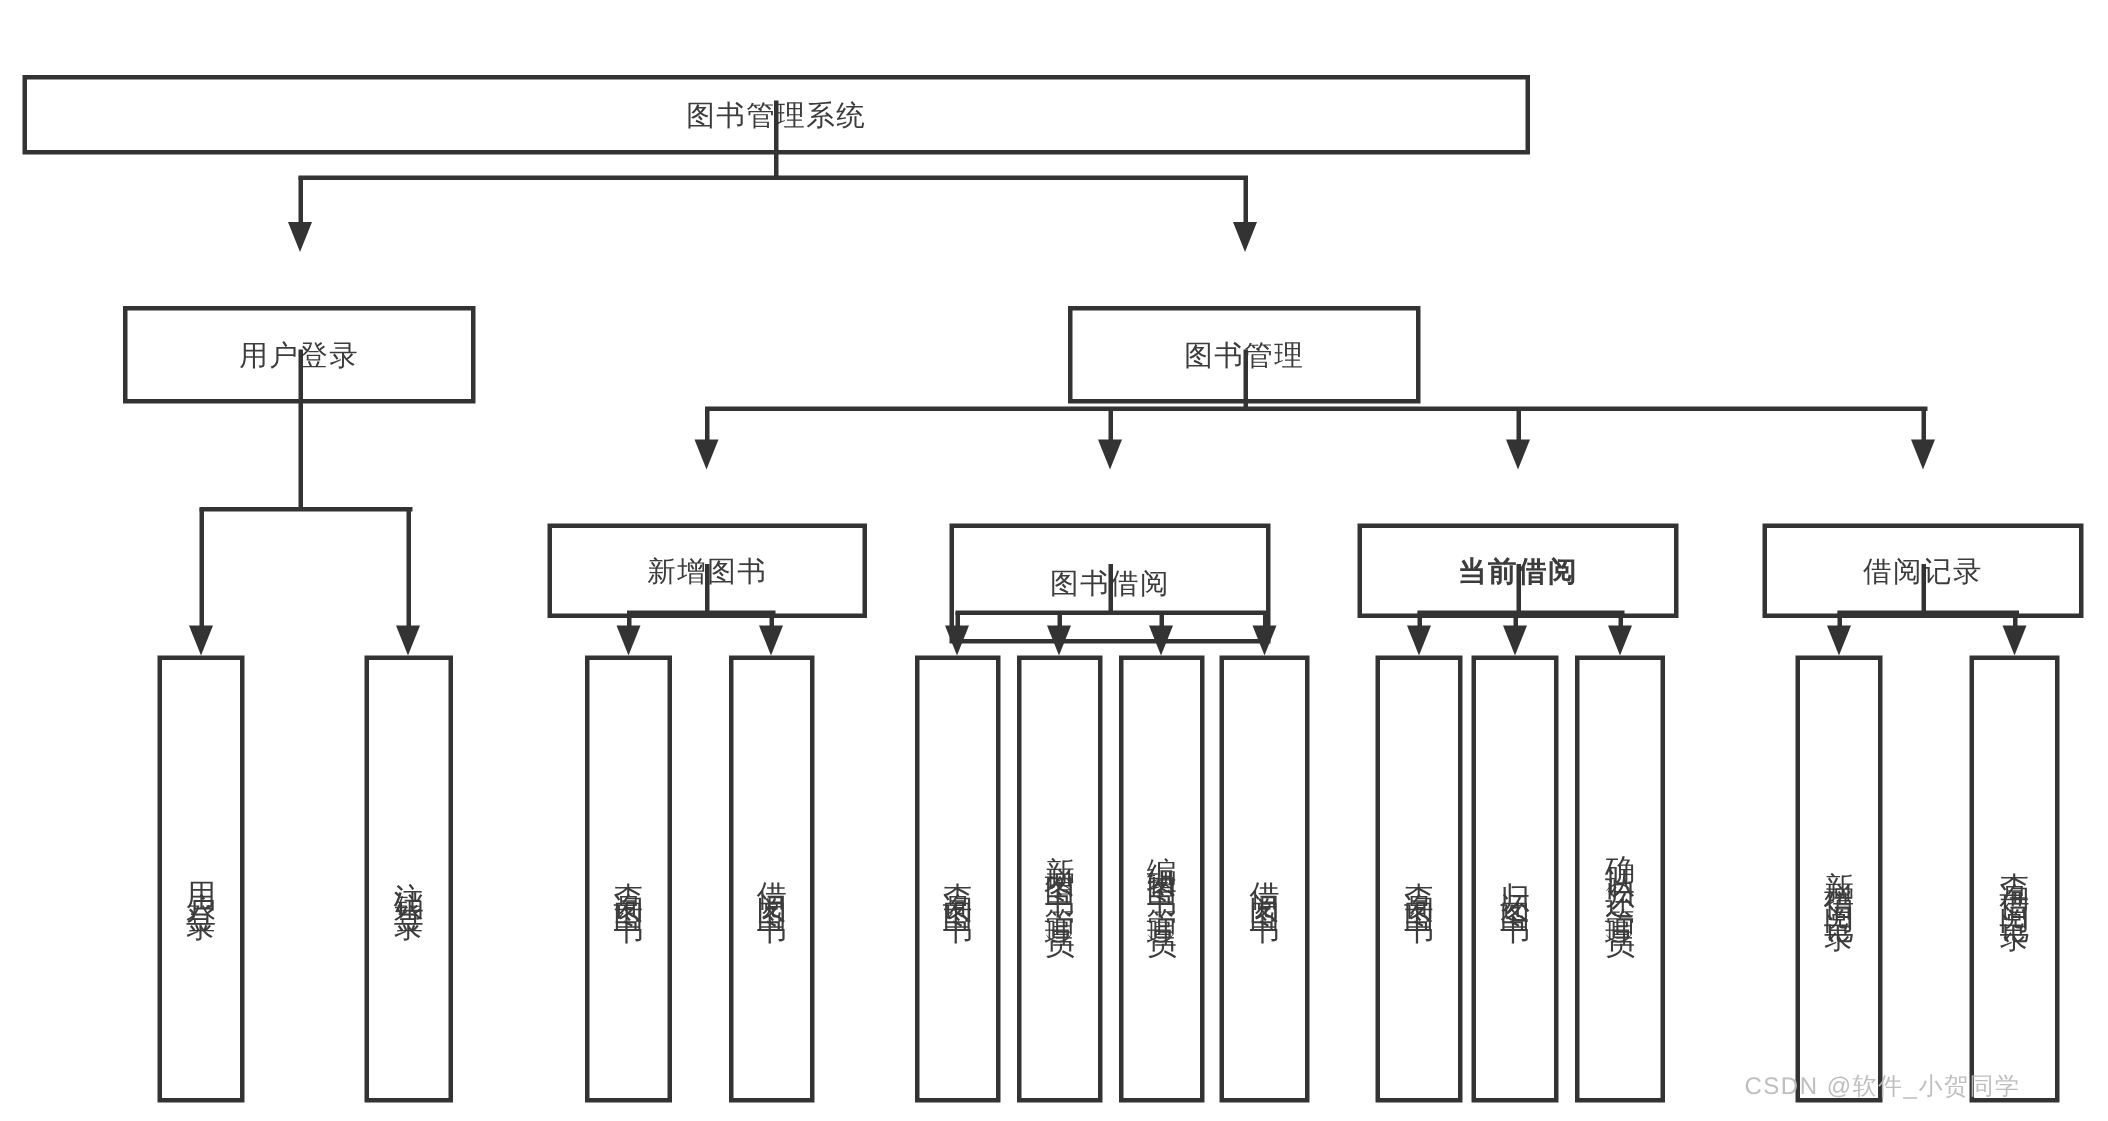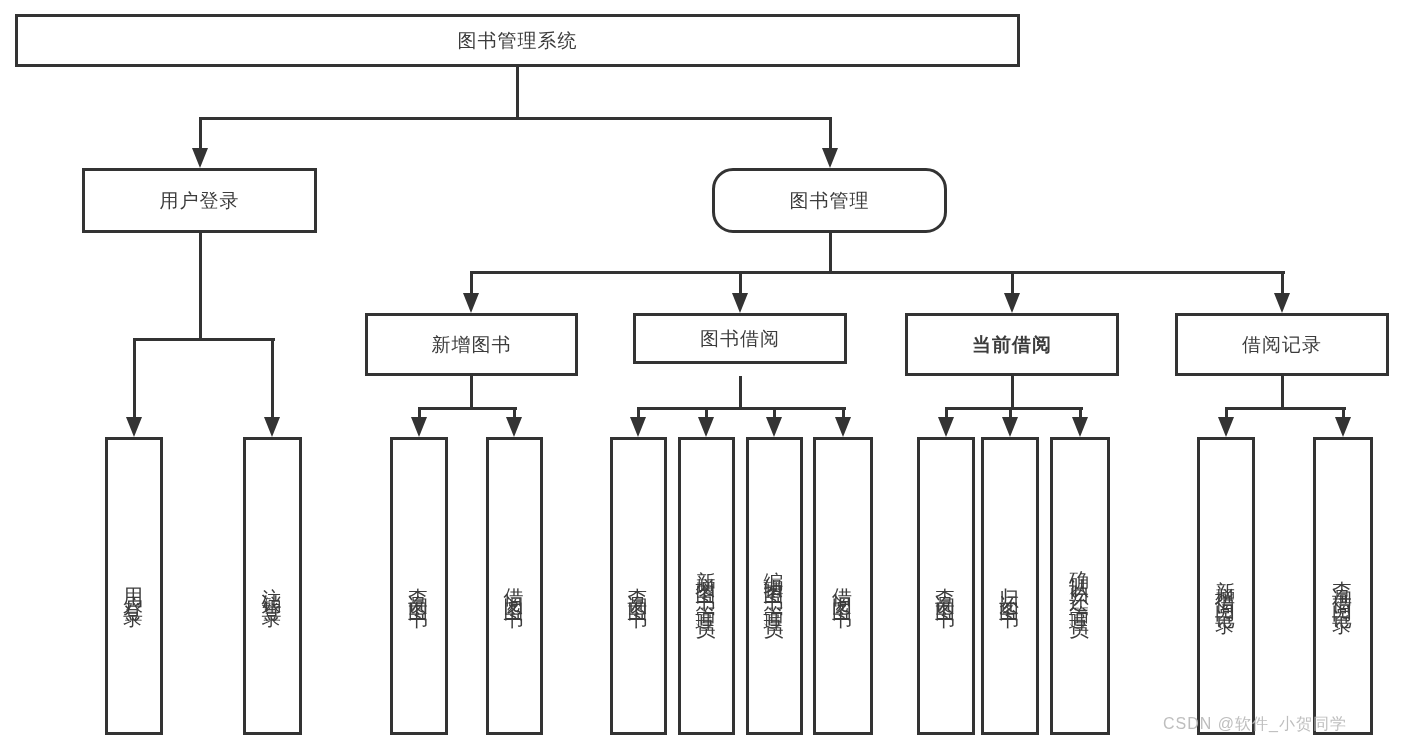--- a/index.html
+++ b/index.html
@@ -3,21 +3,21 @@
 <meta charset="utf-8">
 <style>
   html,body{margin:0;padding:0;background:#ffffff;}
   #canvas{
     position:relative;width:1405px;height:747px;background:#ffffff;overflow:hidden;
     font-family:"Liberation Sans","DejaVu Sans",sans-serif;color:#3c3c3c;
   }
   .box{
     position:absolute;border:3px solid #333333;background:#ffffff;
     display:flex;align-items:center;justify-content:center;
-    font-size:19px;letter-spacing:1px;box-sizing:border-box;white-space:nowrap;
+    font-size:19px;letter-spacing:1px;box-sizing:border-box;white-space:nowrap;margin-top:36px;
   }
   .vbox{
     position:absolute;border:3px solid #333333;background:#ffffff;
     writing-mode:vertical-rl;text-orientation:mixed;
     display:flex;align-items:center;justify-content:center;
     font-size:20px;letter-spacing:7px;box-sizing:border-box;
   }
   .vl{position:absolute;width:3px;background:#333333;}
   .hl{position:absolute;height:3px;background:#333333;}
   .arr{
@@ -32,25 +32,25 @@
 </style>
 </head>
 <body>
 
 <div id="canvas">
 
   <div class="box" style="left:15px;top:14px;width:1005px;height:53px;">图书管理系统</div>
 
   <div class="box" style="left:82px;top:168px;width:235px;height:65px;">用户登录</div>
 
-  <div class="box" style="left:712px;top:168px;width:235px;height:65px;border-radius:21px;">图书管理</div>
+  <div class="box" style="left:712px;top:168px;width:235px;height:65px;">图书管理</div>
 
   <div class="box" style="left:365px;top:313px;width:213px;height:63px;">新增图书</div>
 
-  <div class="box" style="left:633px;top:313px;width:214px;height:51px;text-align:center;">图书借阅</div>
+  <div class="box" style="left:633px;top:313px;width:214px;height:80px;text-align:center;">图书借阅</div>
 
   <div class="box" style="left:905px;top:313px;width:214px;height:63px;font-weight:bold;">当前借阅</div>
 
   <div class="box" style="left:1175px;top:313px;width:214px;height:63px;">借阅记录</div>
 
   <div class="vbox" style="left:105px;top:437px;width:58px;height:298px;">用户登录</div>
   <div class="vbox" style="left:243px;top:437px;width:59px;height:298px;">注销登录</div>
 
   <div class="vbox" style="left:390px;top:437px;width:58px;height:298px;">查询图书</div>
   <div class="vbox" style="left:486px;top:437px;width:57px;height:298px;">借阅图书</div>

